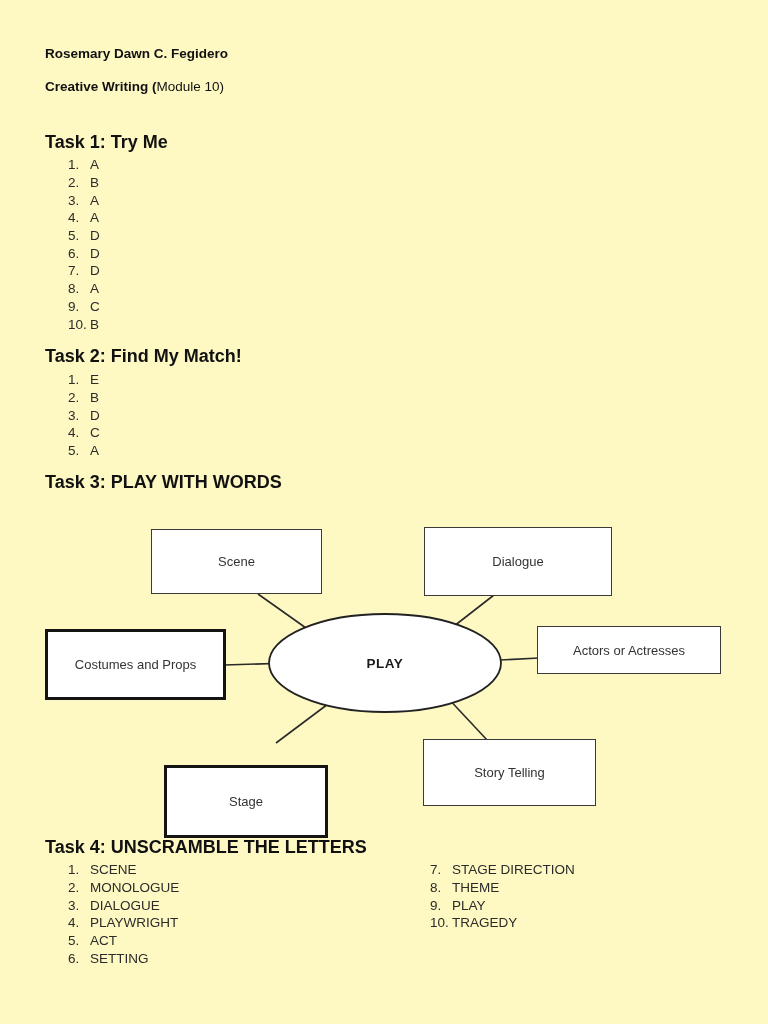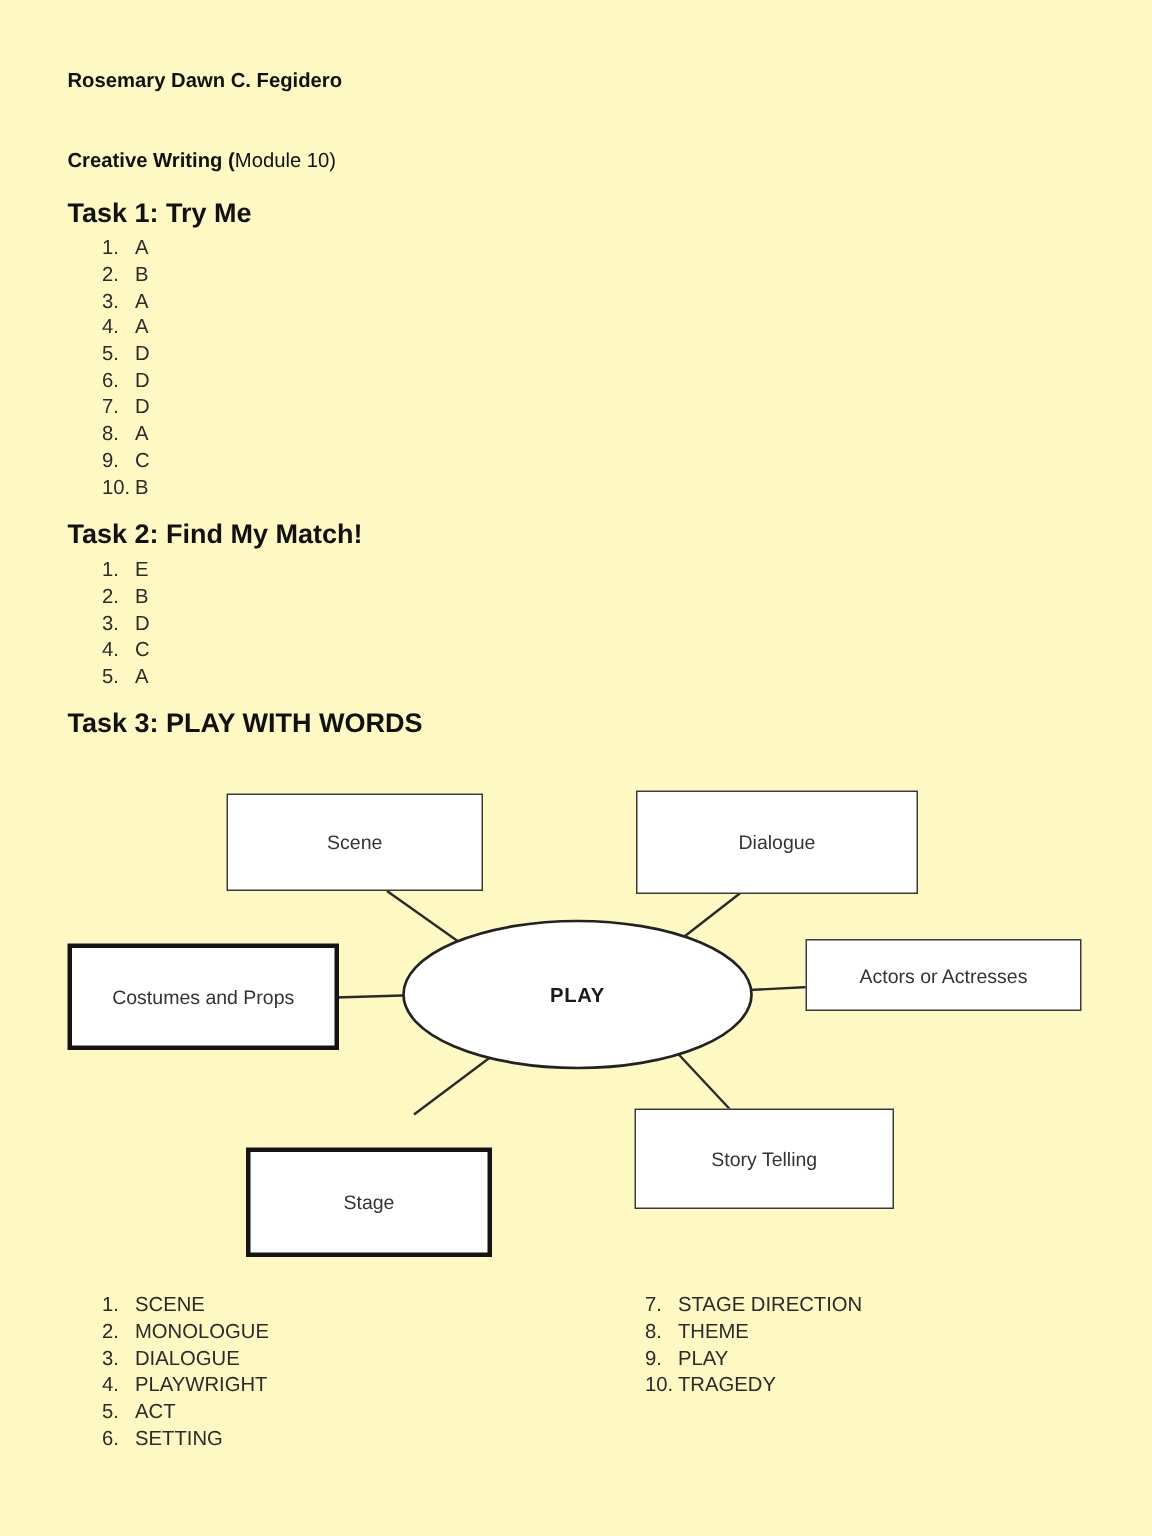--- a/index.html
+++ b/index.html
@@ -4,21 +4,21 @@
 <title>Document</title>
 <style>
   html,body{margin:0;padding:0;background:#fff;}
   .page{
     position:relative;width:768px;height:1024px;background:#fef9c3;
     font-family:"Liberation Sans","DejaVu Sans",sans-serif;color:#222;
     overflow:hidden;
   }
   .abs{position:absolute;}
   .author{left:45px;top:46px;font-size:13.5px;font-weight:700;color:#111;}
-  .course{left:45px;top:79px;font-size:13.5px;color:#111;margin-top:20px;}
+  .course{left:45px;top:79px;font-size:13.5px;color:#111;}
   .course .b{font-weight:700;}
   .task-heading{font-size:18px;font-weight:700;color:#111;white-space:nowrap;}
   #task1-heading{left:45px;top:132px;}
   #task2-heading{left:45px;top:346px;}
   #task3-heading{left:45px;top:472px;}
   #task4-heading{left:45px;top:837px;}
   .answer-list{display:block;}
   #task1-list{left:68px;top:156px;}
   #task2-list{left:68px;top:371px;}
   .row{display:flex;height:17.7px;align-items:center;font-size:13.5px;color:#2b2b2b;}
@@ -141,20 +141,21 @@
     </svg>
     <div id="center-label">PLAY</div>
     <div class="node" id="node-scene">Scene</div>
     <div class="node" id="node-dialogue">Dialogue</div>
     <div class="node thick" id="node-costumes">Costumes and Props</div>
     <div class="node" id="node-actors">Actors or Actresses</div>
     <div class="node thick" id="node-stage">Stage</div>
     <div class="node" id="node-story">Story Telling</div>
   </div>
 
+  <div class="abs task-heading" id="task4-heading">Task 4: UNSCRAMBLE THE LETTERS</div>
 
   <div class="abs" id="task4-cols">
     <div class="t4col">
       <div class="row">
           <span class="num">1.</span>
           <span class="val">SCENE</span>
         </div>
       <div class="row">
           <span class="num">2.</span>
           <span class="val">MONOLOGUE</span>

